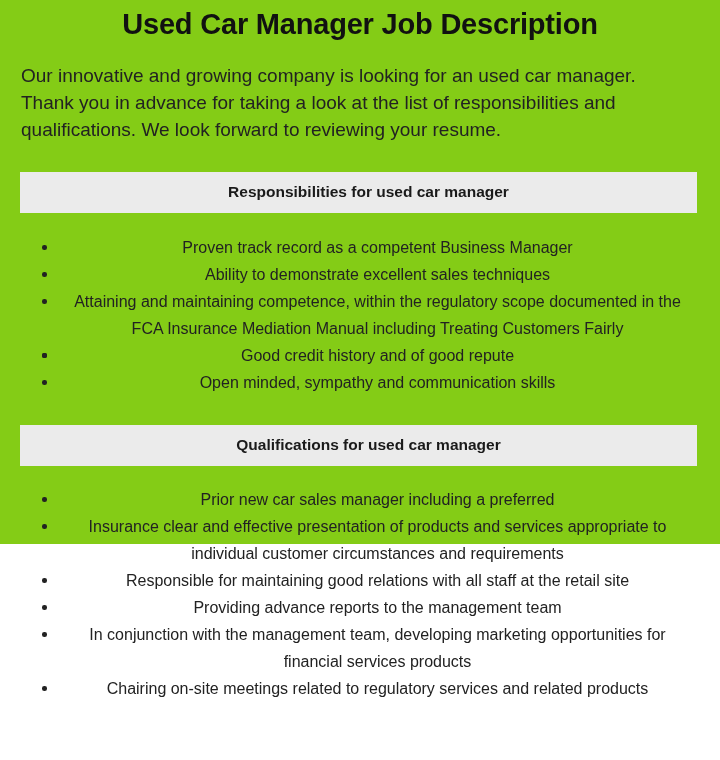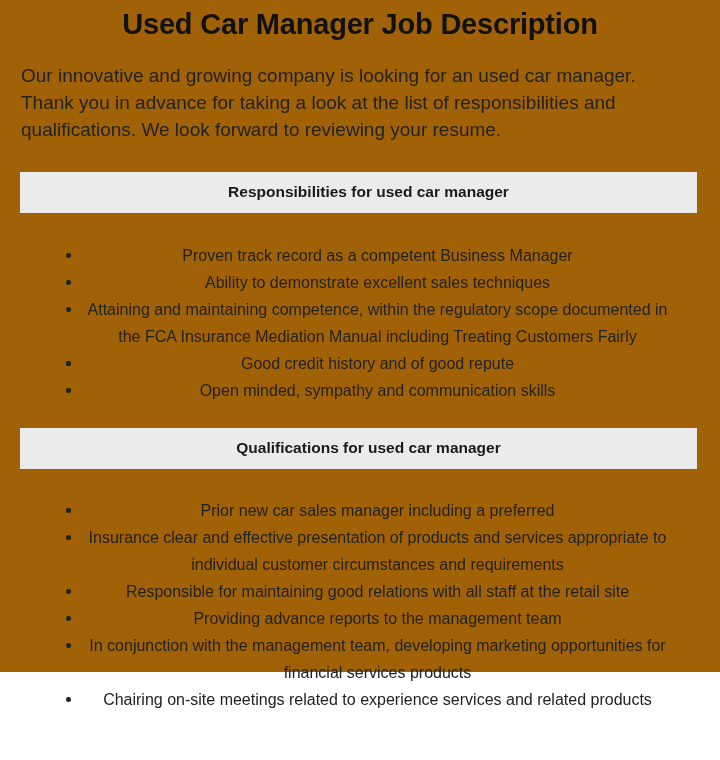--- a/index.html
+++ b/index.html
@@ -11,24 +11,24 @@
   body {
     width: 720px;
     height: 760px;
     overflow: hidden;
     font-family: "Liberation Sans", sans-serif;
     color: #222222;
     -webkit-font-smoothing: antialiased;
   }
   .page {
     width: 720px;
-    height: 672px;
+    height: 544px;
     box-sizing: border-box;
     position: relative;
-    background: #a16207;
+    background: #84cc16;
   }
   .doc-title {
     margin: 0;
     padding: 6px 20px 0 20px;
     text-align: center;
     font-size: 29px;
     line-height: 36px;
     font-weight: bold;
     letter-spacing: -0.2px;
     color: #111111;
@@ -50,25 +50,25 @@
     background: #ebebeb;
     margin: 0 23px 0 20px;
     padding: 10px 0 11px 20px;
     font-size: 15.5px;
     line-height: 20px;
     font-weight: bold;
     color: #1a1a1a;
     box-sizing: border-box;
   }
   .section-header.first { margin-top: 29px; }
-  .section-header.second { }
+  .section-header.second { margin-top: 29px; }
   ul.bullets {
     list-style: none;
-    margin: 8px;
-    padding: 16px;
+    margin: 0;
+    padding: 0;
   }
   ul.bullets.first { padding-top: 21px; }
   ul.bullets.second { padding-top: 20px; }
   ul.bullets li {
     position: relative;
     margin: 0;
     padding: 0 24px 0 59px;
     font-size: 16px;
     line-height: 27px;
     color: #222222;
@@ -142,18 +142,18 @@
       <li>
         <span class="bullet-dot"></span>
         <span class="li-text">Providing advance reports to the management team</span>
       </li>
       <li>
         <span class="bullet-dot"></span>
         <span class="li-text">In conjunction with the management team, developing marketing opportunities for financial services products</span>
       </li>
       <li>
         <span class="bullet-dot"></span>
-        <span class="li-text">Chairing on-site meetings related to experience services and related products</span>
+        <span class="li-text">Chairing on-site meetings related to regulatory services and related products</span>
       </li>
     </ul>
   </div>
 
 </div>
 
 </body></html>

